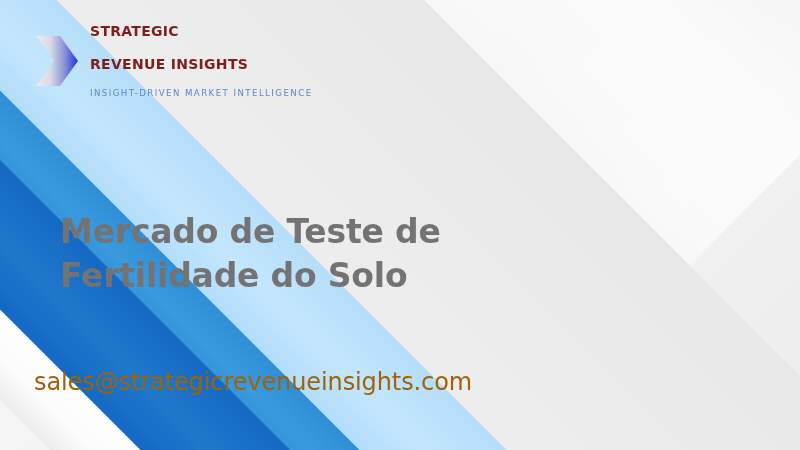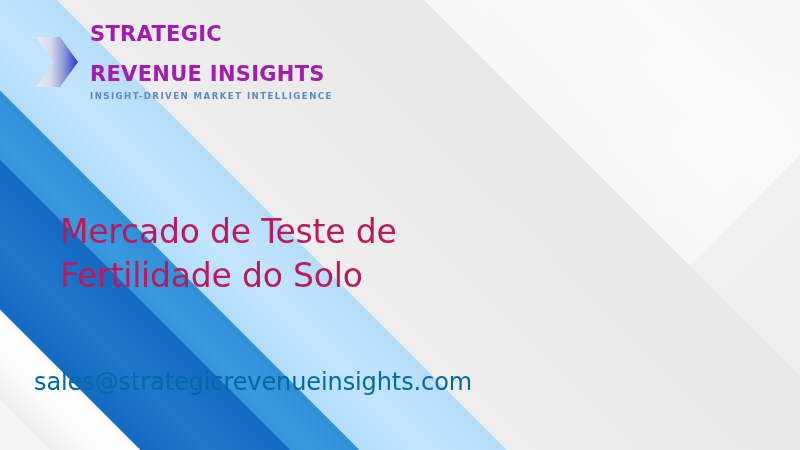--- a/index.html
+++ b/index.html
@@ -98,54 +98,54 @@
     height: 54px;
     flex: 0 0 auto;
   }
   .logo-text {
     display: flex;
     flex-direction: column;
     line-height: 1;
   }
   .logo-line1, .logo-line2 {
     font-weight: 800;
-    font-size: 21px;
+    font-size: 14px;
     letter-spacing: 0.3px;
-    color: #a21caf;
+    color: #7f1d1d;
   }
   .logo-line2 { margin-top: 19px; }
   .logo-tag {
-    margin-top: 7px;
+    margin-top: 18px;
     font-size: 8.6px;
-    font-weight: 700;
+    font-weight: 400;
     letter-spacing: 1.45px;
     color: #5b86c9;
   }
 
   
   .headline {
     position: absolute;
     left: 60px;
     top: 188px;
     width: 430px;
     font-size: 33px;
-    font-weight: 400;
+    font-weight: 700;
     line-height: 1.33;
-    color: #be185d;
+    color: #737373;
     letter-spacing: -0.2px;
   }
 
   
   .email {
     position: absolute;
     left: 34px;
     top: 368px;
     font-size: 24px;
     font-weight: 400;
-    color: #0369a1;
+    color: #a16207;
     letter-spacing: -0.1px;
   }
 </style>
 </head>
 <body>
 
 <div id="slide">
 
   <div class="bg-base"></div>
   <div class="bg-soft-band"></div>

